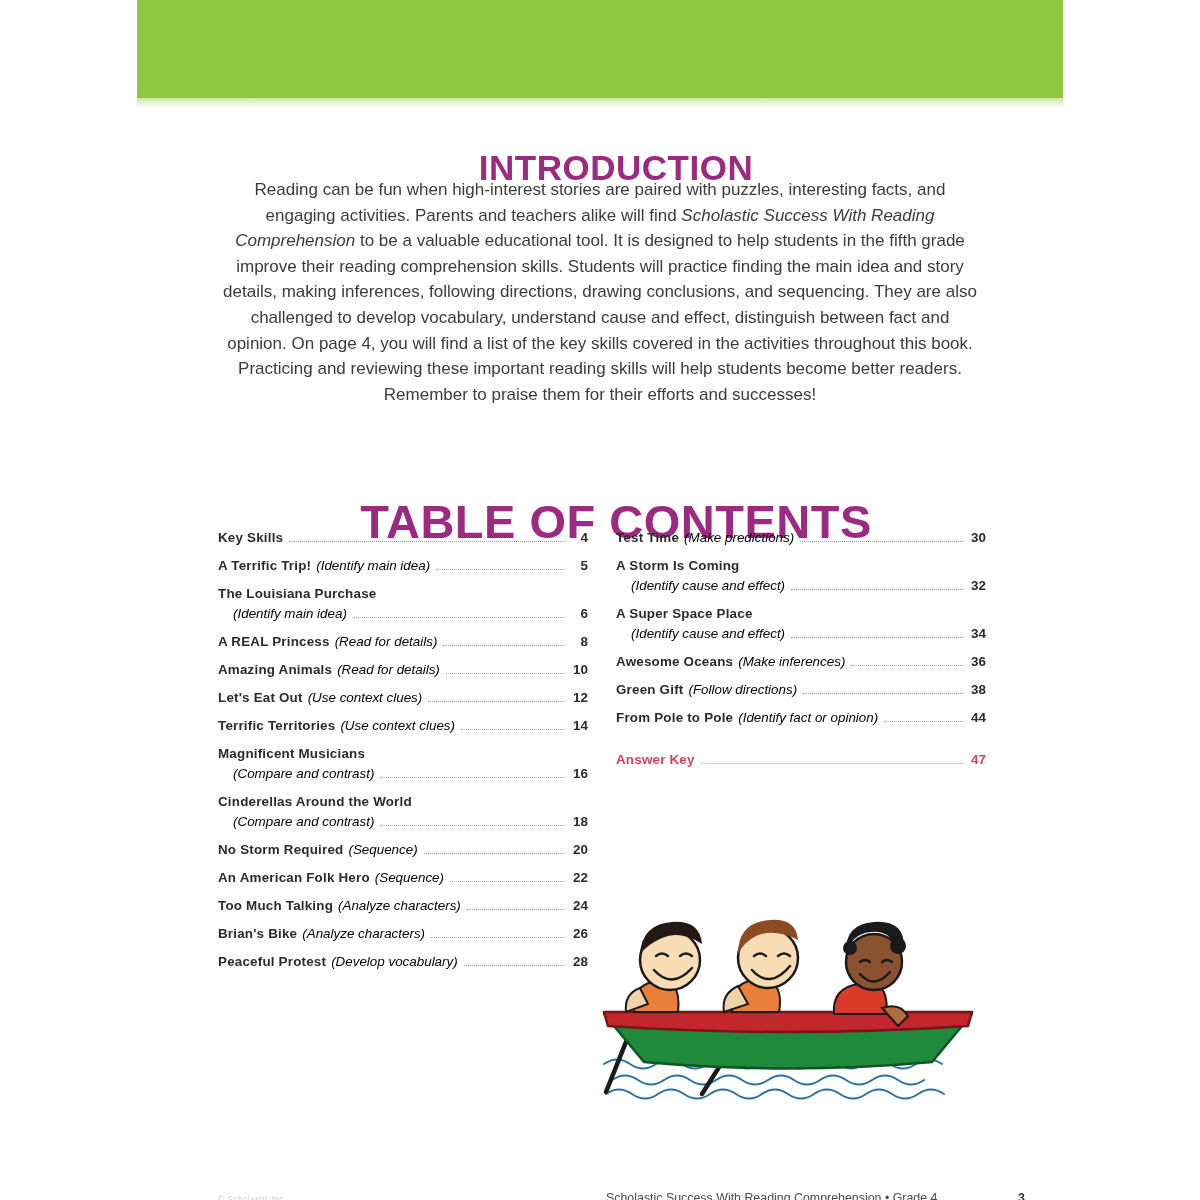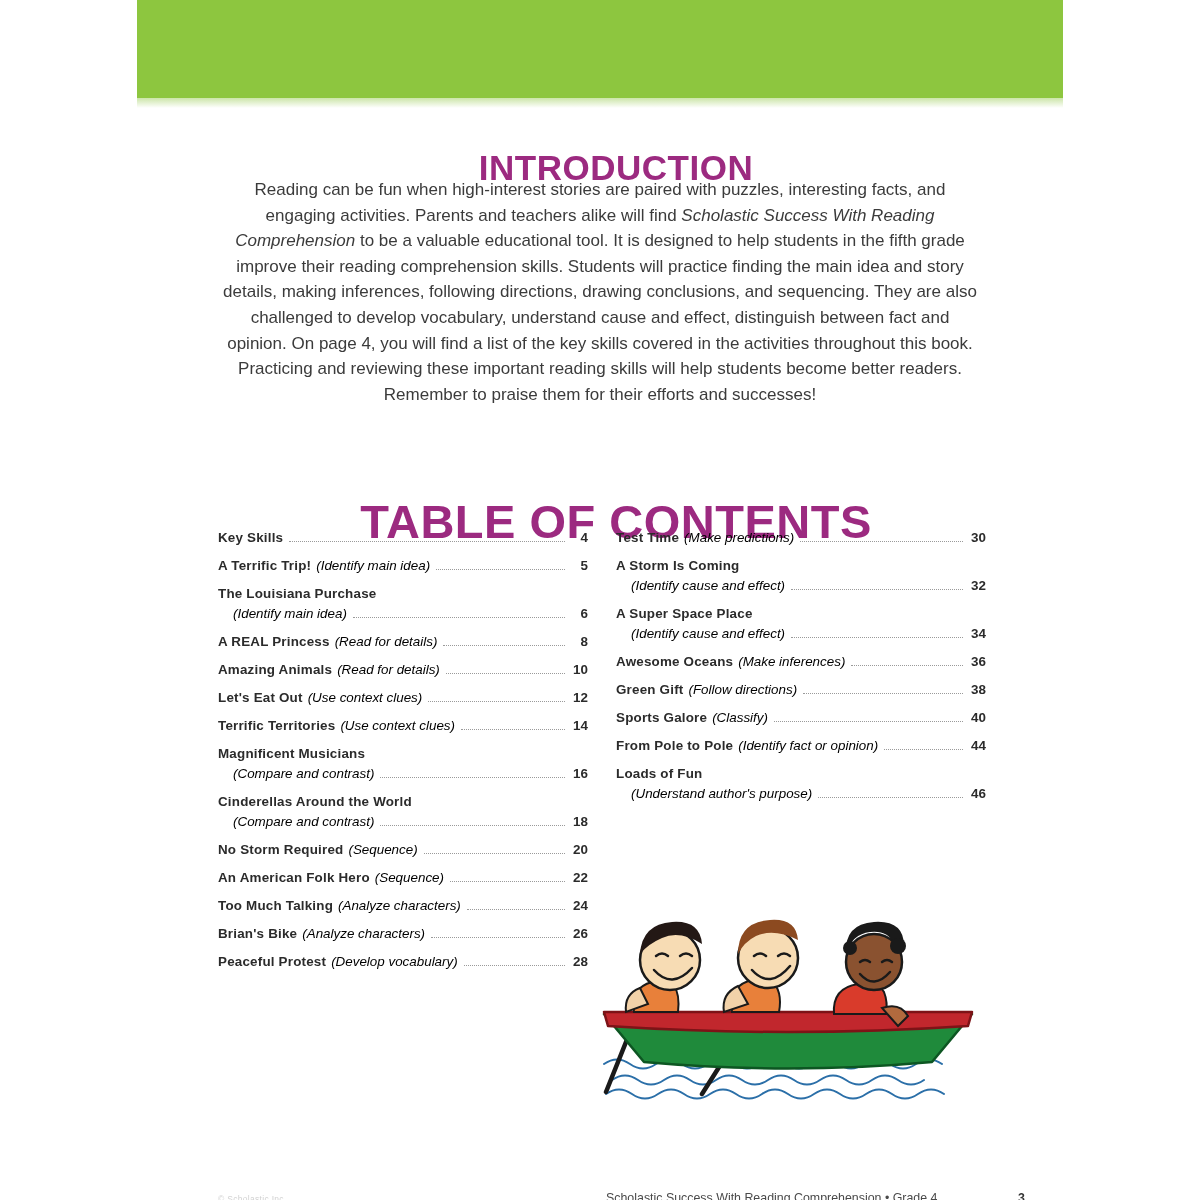--- a/index.html
+++ b/index.html
@@ -362,40 +362,31 @@
           <div class="toc-entry one-line">
             <div class="row">
               <span class="entry-title">Green Gift</span>
               <span class="entry-skill">(Follow directions)</span>
               <span class="leader"></span>
               <span class="entry-page">38</span>
             </div>
           </div>
           <div class="toc-entry one-line">
             <div class="row">
-              <span class="entry-title">Sports Galore</span>
-              <span class="entry-skill">(Classify)</span>
-              <span class="leader"></span>
-              <span class="entry-page">40</span>
-            </div>
-          </div>
-          <div class="toc-entry one-line">
-            <div class="row">
               <span class="entry-title">From Pole to Pole</span>
               <span class="entry-skill">(Identify fact or opinion)</span>
               <span class="leader"></span>
               <span class="entry-page">44</span>
             </div>
           </div>
-          <div class="toc-entry two-line">
-            <div class="line-1"><span class="entry-title">Loads of Fun</span></div>
-            <div class="line-2">
-              <span class="entry-skill">(Understand author's purpose)</span>
-              <span class="leader"></span>
-              <span class="entry-page">46</span>
+          <div class="toc-entry one-line answer-key">
+            <div class="row">
+              <span class="entry-title">Answer Key</span>
+              <span class="leader"></span>
+              <span class="entry-page">47</span>
             </div>
           </div>
         </div>
     </div>
 
   </div>
 
   <div class="illustration">
     <svg viewBox="0 0 372 190" width="372" height="190" xmlns="http://www.w3.org/2000/svg">
 

